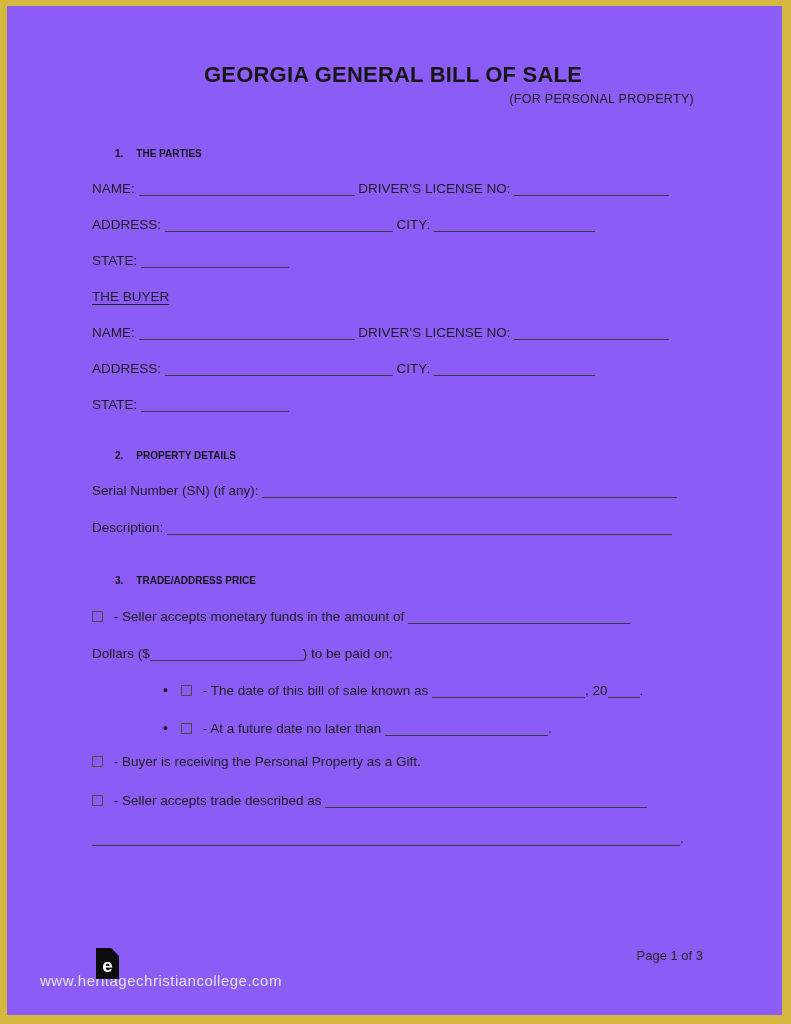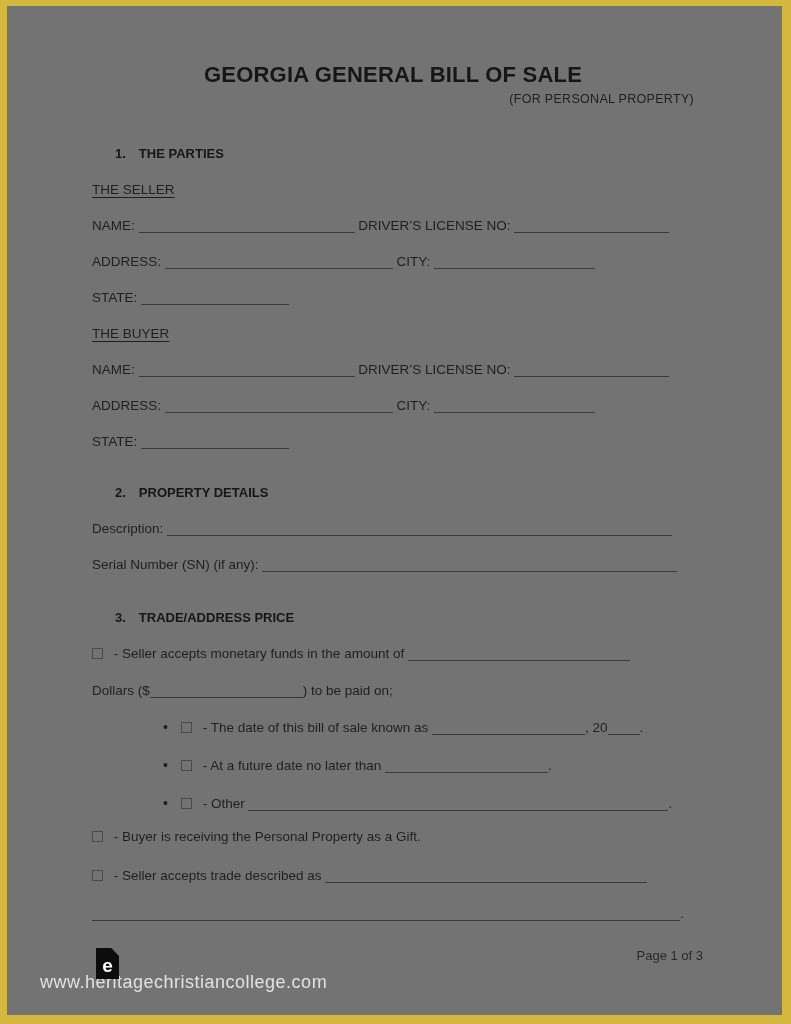--- a/index.html
+++ b/index.html
@@ -1,20 +1,20 @@
 <!DOCTYPE html>
 <html><head>
 <meta charset="utf-8">
 <style>
   * { margin:0; padding:0; box-sizing:border-box; }
   html,body { background:#ffffff; }
   .page {
     position:relative;
     width:791px; height:1024px;
-    background:#737373;
+    background:#8b5cf6;
     border-style:solid;
     border-color:#d4b73e;
     border-left-width:7px; border-top-width:6px;
     border-right-width:9px; border-bottom-width:9px;
     font-family:"Liberation Sans","DejaVu Sans",sans-serif;
     color:#1f1f1f;
     overflow:hidden;
   }
   .content {
     position:absolute; left:85px; top:0; width:602px;
@@ -22,21 +22,21 @@
   }
   .doc-title {
     font-size:22px; font-weight:bold; text-align:center;
     line-height:26px; letter-spacing:0.2px; color:#161616;
   }
   .doc-subtitle {
     font-size:12.5px; text-align:right; line-height:16px; margin-top:3px;
     letter-spacing:0.3px; color:#202020;
   }
   .sec-heading {
-    font-size:13px; font-weight:bold; line-height:18px; padding-left:23px;
+    font-size:10px; font-weight:bold; line-height:18px; padding-left:23px;
     color:#161616;
   }
   .sec-heading .num { display:inline-block; margin-right:13px; }
   .row { font-size:13.5px; line-height:20px; }
   .party-heading { text-decoration:underline; text-underline-offset:3px; }
   .bl {
     display:inline-block; height:13px;
     border-bottom:1px solid #3a3a3a; vertical-align:-3px;
   }
   .cb {
@@ -59,35 +59,34 @@
     clip-path:polygon(0 0, 66% 0, 100% 26%, 100% 100%, 0 100%);
     display:flex; align-items:center; justify-content:center;
   }
   .logo span {
     color:#ffffff; font-weight:bold; font-size:19px; line-height:1;
     margin-top:3px;
   }
   .page-label { font-size:13px; color:#2a2a2a; margin-top:0; }
   .watermark {
     position:absolute; left:33px; top:966px; z-index:1;
-    font-size:18px; color:#e2e2e2; letter-spacing:0.5px;
+    font-size:15px; color:#e2e2e2; letter-spacing:0.5px;
   }
 </style>
 </head>
 <body>
 
 <div class="page">
   <div class="content">
 
     <div class="doc-title">GEORGIA GENERAL BILL OF SALE</div>
     <div class="doc-subtitle">(FOR PERSONAL PROPERTY)</div>
 
     <div class="sec-heading mt38"><span class="num">1.</span><span>THE PARTIES</span></div>
 
-    <div class="row mt17 party-heading">THE SELLER</div>
 
     <div class="row mt16">
       <span>NAME:</span>
       <span class="bl" style="width:216px"></span>
       <span>DRIVER’S LICENSE NO:</span>
       <span class="bl" style="width:155px"></span>
     </div>
 
     <div class="row mt16">
       <span>ADDRESS:</span>
@@ -117,28 +116,28 @@
       <span class="bl" style="width:161px"></span>
     </div>
 
     <div class="row mt16">
       <span>STATE:</span>
       <span class="bl" style="width:148px"></span>
     </div>
 
     <div class="sec-heading mt32"><span class="num">2.</span><span>PROPERTY DETAILS</span></div>
 
+    <div class="row mt16">
+      <span>Serial Number (SN) (if any):</span>
+      <span class="bl" style="width:415px"></span>
+    </div>
+
     <div class="row mt17">
       <span>Description:</span>
       <span class="bl" style="width:505px"></span>
-    </div>
-
-    <div class="row mt16">
-      <span>Serial Number (SN) (if any):</span>
-      <span class="bl" style="width:415px"></span>
     </div>
 
     <div class="sec-heading mt34"><span class="num">3.</span><span>TRADE/ADDRESS PRICE</span></div>
 
     <div class="row mt17">
       <span class="cb"></span>
       <span>- Seller accepts monetary funds in the amount of</span>
       <span class="bl" style="width:222px"></span>
     </div>
 
@@ -151,25 +150,20 @@
       <span>- The date of this bill of sale known as</span>
       <span class="bl" style="width:153px"></span><span>, 20</span><span class="bl" style="width:32px"></span><span>.</span>
     </div>
 
     <div class="row mt17 bullet-row">
       <span class="dot">•</span><span class="cb"></span>
       <span>- At a future date no later than</span>
       <span class="bl" style="width:163px"></span><span>.</span>
     </div>
 
-    <div class="row mt17 bullet-row">
-      <span class="dot">•</span><span class="cb"></span>
-      <span>- Other</span>
-      <span class="bl" style="width:420px"></span><span>.</span>
-    </div>
 
     <div class="row mt21">
       <span class="cb"></span>
       <span>- Buyer is receiving the Personal Property as a Gift.</span>
     </div>
 
     <div class="row mt19">
       <span class="cb"></span>
       <span>- Seller accepts trade described as</span>
       <span class="bl" style="width:322px"></span>

